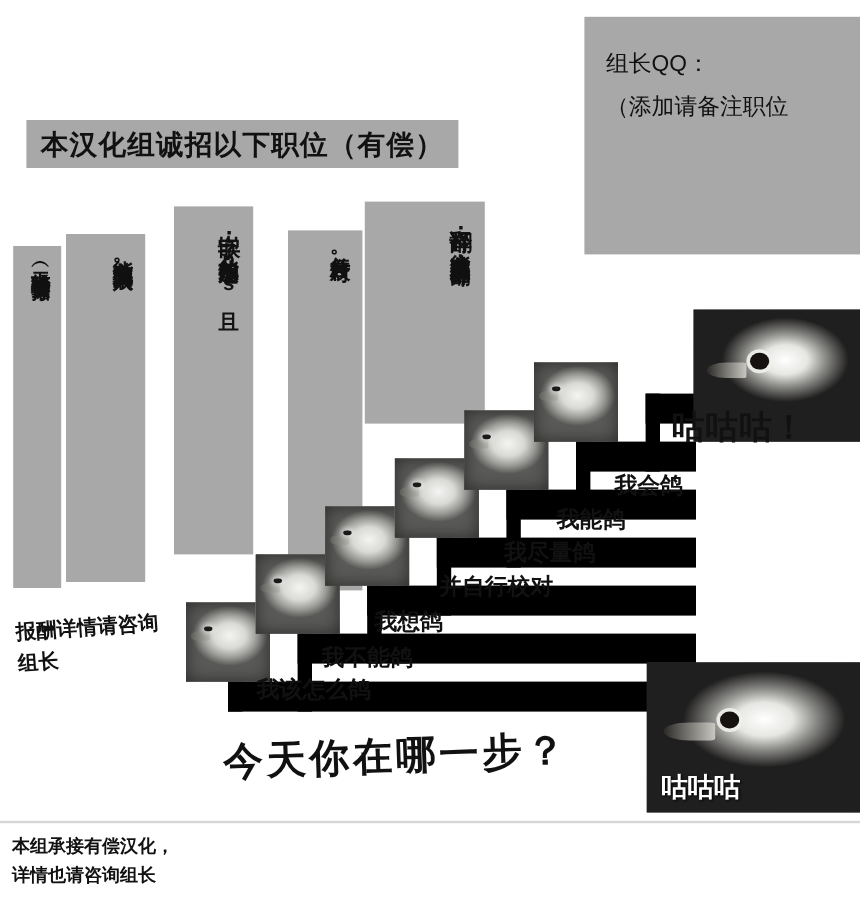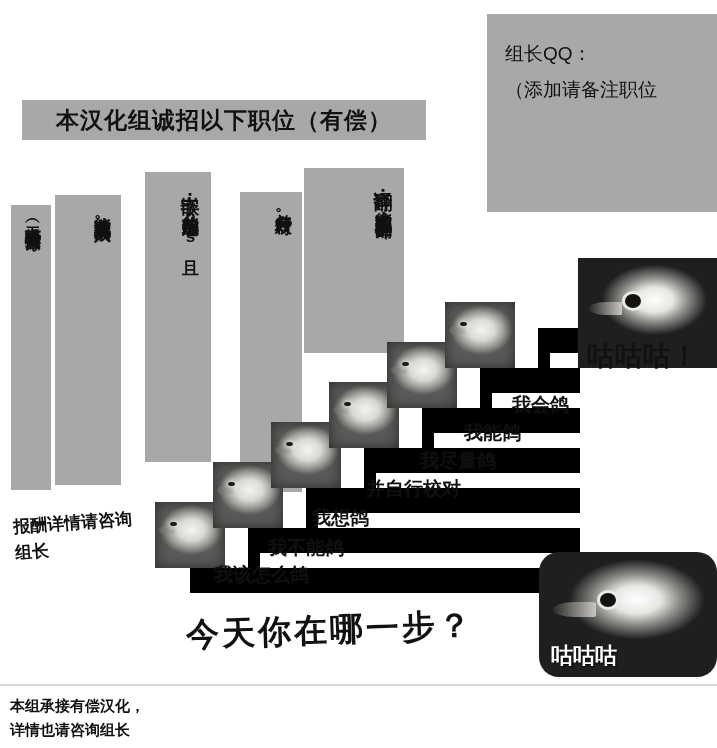--- a/index.html
+++ b/index.html
@@ -35,21 +35,21 @@
     letter-spacing: 2px;
     display: flex;
     align-items: center;
     justify-content: center;
     font-family: "DejaVu Sans", sans-serif;
     text-shadow: 1px 1px 0 #fff;
   }
   .title-sub {
     left: 22px;
     top: 100px;
-    width: 404px;
+    width: 360px;
     height: 40px;
     font-size: 23px;
     font-weight: bold;
     display: flex;
     align-items: center;
     justify-content: center;
     letter-spacing: 1px;
   }
 
   
@@ -199,32 +199,31 @@
     position: absolute;
     left: 12px;
     bottom: 6px;
     color: #fff;
     font-size: 22px;
     font-weight: bold;
     font-family: "DejaVu Sans", sans-serif;
     text-shadow: 1px 1px 2px #000;
   }
   .photo-top { left: 578px; top: 258px; width: 139px; height: 110px; }
-  .photo-bottom { left: 539px; top: 552px; width: 178px; height: 125px; border-radius: 20px; }
+  .photo-bottom { left: 539px; top: 552px; width: 178px; height: 125px; }
 
   .guguu {
     position: absolute;
     left: 560px;
     top: 338px;
     font-size: 27px;
     font-weight: bold;
     color: #111;
     font-family: Liberation Mono, monospace;
     letter-spacing: 1px;
-    margin-left: 27px;
   }
 
   
   .pay-note {
     position: absolute;
     left: 14px;
     top: 510px;
     width: 130px;
     font-size: 17px;
     font-weight: bold;

